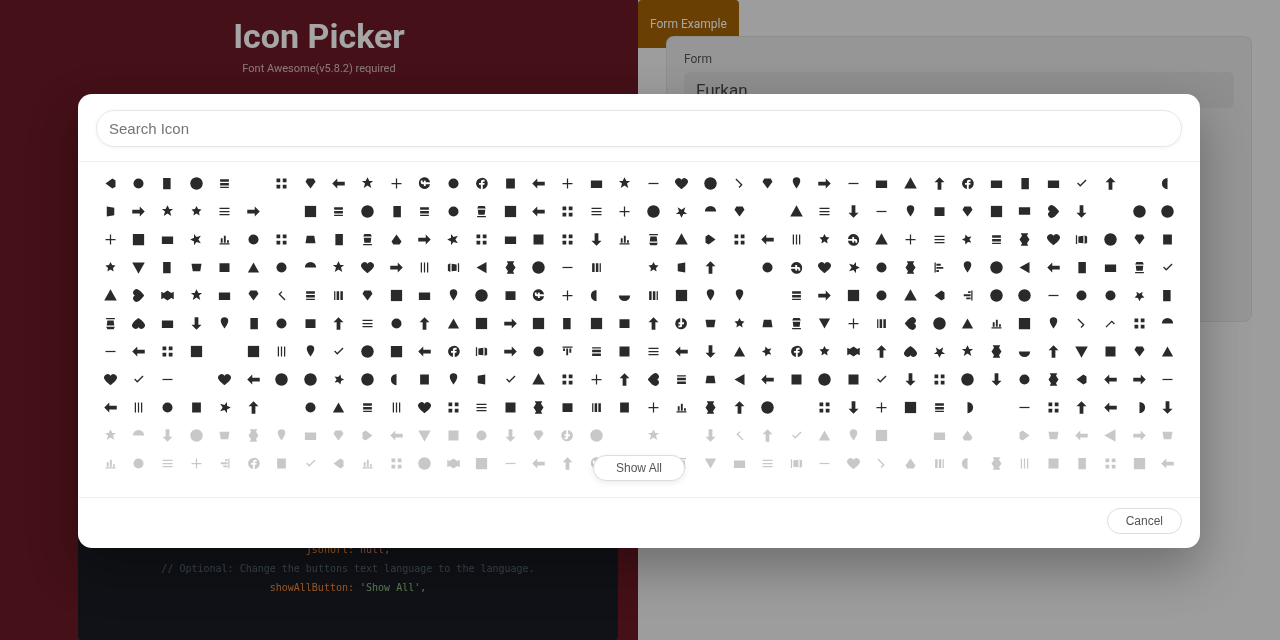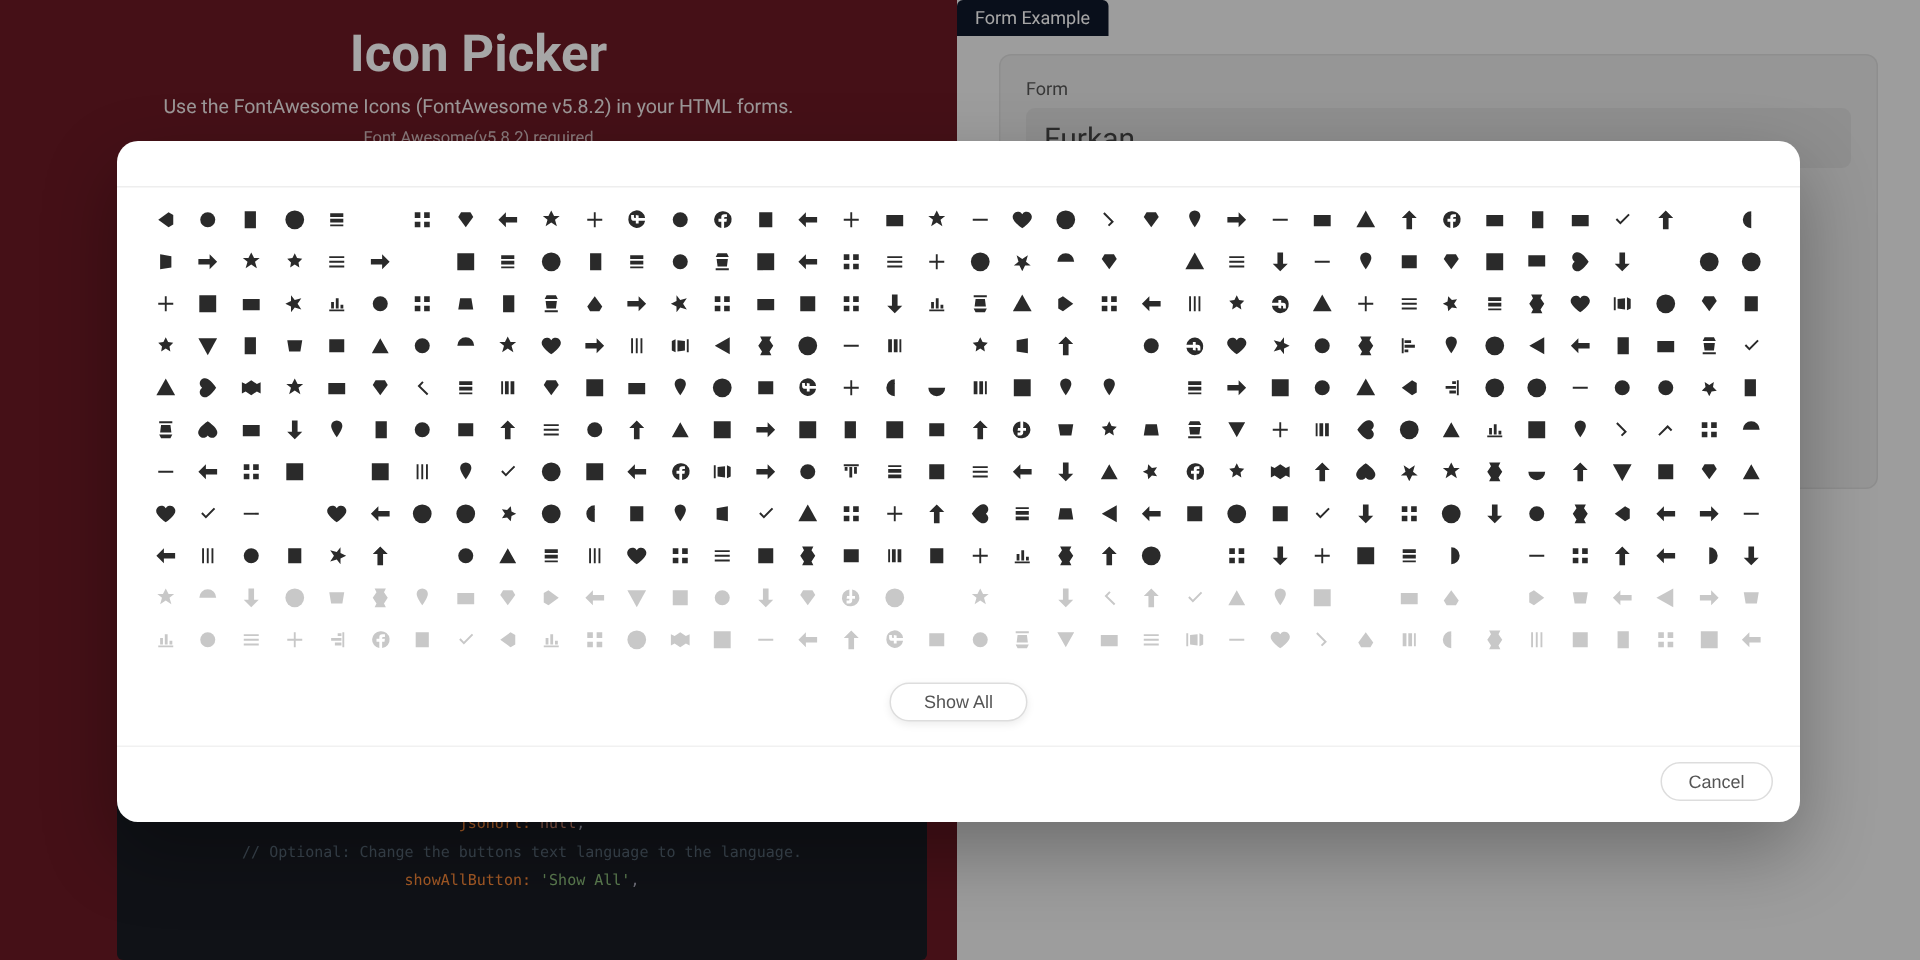--- a/index.html
+++ b/index.html
@@ -15,32 +15,32 @@
   .left-panel h1 { font-size: 34px; font-weight: 700; margin-top: 6px; }
   .left-panel .subtitle { font-size: 13px; margin-top: 8px; opacity: .9; }
   .left-panel .subnote  { font-size: 11px; margin-top: 6px; opacity: .7; }
 
   
   .right-panel {
     position: absolute; left: 638px; top: 0; right: 0; height: 640px;
     background: #f2f2f2;
   }
   .tab {
-    position: absolute; top: 0; left: 0; background: #0f172a; color: #fff;
-    font-size: 12px; padding: 5px 12px; border-radius: 4px 4px 0 0;
+    position: absolute; top: 0; left: 0; background: #a16207; color: #fff;
+    font-size: 12px; padding: 17px 12px; border-radius: 4px 4px 0 0;
   }
   .form-card {
     position: absolute; left: 28px; right: 28px; top: 36px;
     background: #e6e6e6; border-radius: 8px; padding: 14px 18px 24px;
     box-shadow: inset 0 0 0 1px rgba(0,0,0,.05);
   }
   .form-card .lbl { font-size: 12px; color: #555; margin: 2px 0 6px; }
   .form-card .field {
     background: #dcdcdc; border-radius: 6px; padding: 8px 12px;
-    font-size: 20px; color: #444;
+    font-size: 17px; color: #444;
   }
   .spacer-row { height: 190px; }
 
   
   .code-block {
     position: absolute; left: 78px; top: 530px; width: 540px; height: 110px;
     background: #1a1d24; color: #aab; font-family: Consolas, monospace;
     font-size: 10px; padding: 10px 12px; border-radius: 4px; line-height: 1.9;
     text-align: center; overflow: hidden;
   }
@@ -109,21 +109,20 @@
     position: absolute; left: 600px; top: 166px;
     background: rgba(180,220,230,.4); color: rgba(50,60,70,.4);
     font-size: 11px; padding: 3px 16px; border-radius: 3px;
   }
 </style>
 </head>
 <body>
 
 <div class="left-panel">
   <h1>Icon Picker</h1>
-  <div class="subtitle">Use the FontAwesome Icons (FontAwesome v5.8.2) in your HTML forms.</div>
   <div class="subnote">Font Awesome(v5.8.2) required</div>
 </div>
 
 <div class="right-panel">
   <div class="tab">Form Example</div>
   <div class="form-card">
     <div class="lbl">Form</div>
     <div class="field">Furkan</div>
     <div class="spacer-row"></div>
   </div>
@@ -133,20 +132,28 @@
   <div><span class="tok-key">jsonUrl:</span> <span class="tok-null">null</span>,</div>
   <div class="tok-cmt">// Optional: Change the buttons text language to the language.</div>
   <div><span class="tok-key">showAllButton:</span> <span class="tok-str">'Show All'</span>,</div>
 </div>
 
 <div class="snip">Full-screen Snip</div>
 
 <div class="dim"></div>
 
 <div class="modal">
+  <div class="search-wrap">
+    <input placeholder="Search Icon" style="">
+    <span class="search-icn">
+      <svg viewBox="0 0 24 24">
+          <path d="M10 2a8 8 0 015.3 13.9l5.4 5.4-1.4 1.4-5.4-5.4A8 8 0 1110 2zm0 2a6 6 0 100 12 6 6 0 000-12z"></path>
+        </svg>
+    </span>
+  </div>
   <div class="rule"></div>
 
   <div class="icon-grid" id="grid">
       <div class="ic">
         <svg viewBox="0 0 24 24" style="transform:rotate(90deg)">
           <path d="M7 4h10l3 5-8 11L4 9z"></path>
         </svg>
       </div>
       <div class="ic">
         <svg viewBox="0 0 24 24" style="transform:rotate(0deg)">

